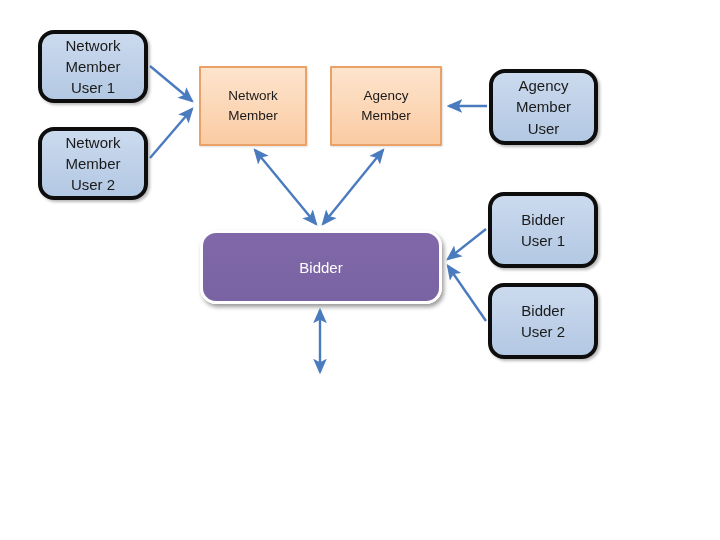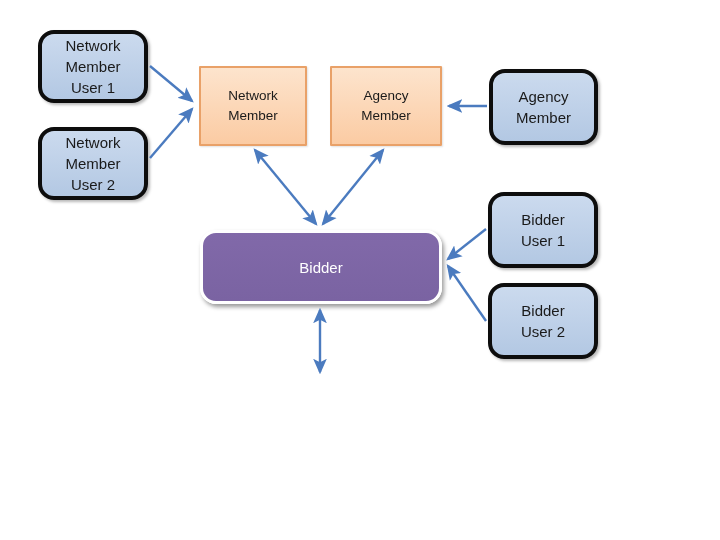--- a/index.html
+++ b/index.html
@@ -101,20 +101,21 @@
       <span class="ln">Network</span>
       <span class="ln">Member</span>
       <span class="ln">User 2</span>
     </div>
   </div>
 
   <div class="node user-node" style="left:489px; top:69px; width:109px; height:76px;">
     <div class="label">
       <span class="ln">Agency</span>
       <span class="ln">Member</span>
+      <span class="ln">User</span>
     </div>
   </div>
 
   <div class="node user-node" style="left:488px; top:192px; width:110px; height:76px;">
     <div class="label">
       <span class="ln">Bidder</span>
       <span class="ln">User 1</span>
     </div>
   </div>
 

